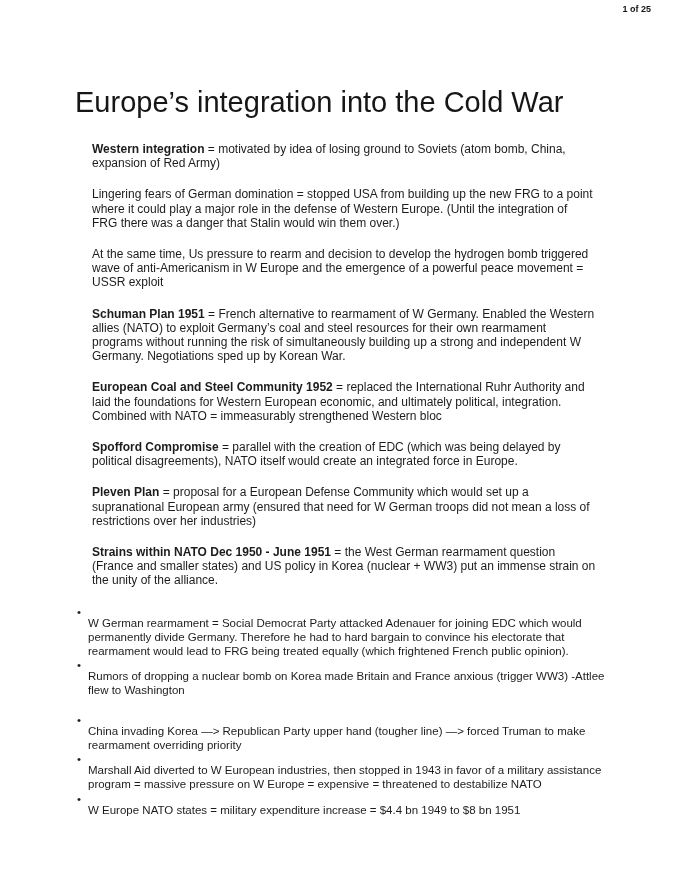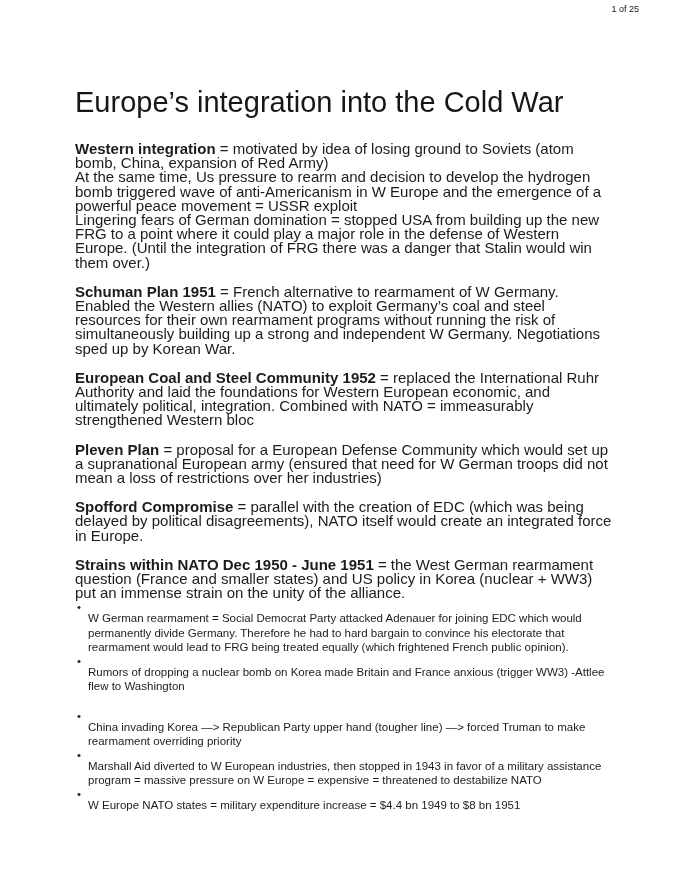--- a/index.html
+++ b/index.html
@@ -11,45 +11,45 @@
     width: 680px;
     height: 880px;
     position: relative;
     font-family: "Liberation Sans", sans-serif;
     color: #1c1c1c;
     overflow: hidden;
   }
   .page-indicator {
     position: absolute;
     top: 4px;
-    right: 41px;
+    right: 29px;
     font-size: 9px;
-    font-weight: 400;
+    font-weight: 700;
     color: #141414;
   }
   .content {
     position: absolute;
     left: 75px;
     top: 84px;
     width: 538px;
   }
   h1.doc-title {
     margin: 0 0 22px 0;
     font-size: 29px;
     line-height: 36px;
     font-weight: 400;
     color: #161616;
     letter-spacing: 0;
   }
   .sec {
     margin: 0 0 15px 0;
   }
   .para {
-    margin: 0;
-    font-size: 15px;
+    margin: 17px;
+    font-size: 12px;
     line-height: 14.2px;
     color: #1c1c1c;
   }
   .lead {
     font-weight: 700;
   }
   .bullet {
     display: flex;
     font-size: 11.5px;
     line-height: 14.2px;
@@ -72,38 +72,38 @@
 <div class="page">
 
   <div class="page-indicator">1 of 25</div>
 
   <div class="content">
 
     <h1 class="doc-title">Europe’s integration into the Cold War</h1>
 
     <section class="sec">
       <p class="para"><span class="lead">Western integration</span><span> = motivated by idea of losing ground to Soviets (atom bomb, China, expansion of Red Army)</span></p>
+      <p class="para"><span>Lingering fears of German domination = stopped USA from building up the new FRG to a point where it could play a major role in the defense of Western Europe. (Until the integration of FRG there was a danger that Stalin would win them over.)</span></p>
       <p class="para"><span>At the same time, Us pressure to rearm and decision to develop the hydrogen bomb triggered wave of anti-Americanism in W Europe and the emergence of a powerful peace movement = USSR exploit</span></p>
-      <p class="para"><span>Lingering fears of German domination = stopped USA from building up the new FRG to a point where it could play a major role in the defense of Western Europe. (Until the integration of FRG there was a danger that Stalin would win them over.)</span></p>
     </section>
 
     <section class="sec">
       <p class="para"><span class="lead">Schuman Plan 1951</span><span> = French alternative to rearmament of W Germany. Enabled the Western allies (NATO) to exploit Germany’s coal and steel resources for their own rearmament programs without running the risk of simultaneously building up a strong and independent W Germany. Negotiations sped up by Korean War.</span></p>
     </section>
 
     <section class="sec">
       <p class="para"><span class="lead">European Coal and Steel Community 1952</span><span> = replaced the International Ruhr Authority and laid the foundations for Western European economic, and ultimately political, integration. Combined with NATO = immeasurably strengthened Western bloc</span></p>
     </section>
 
     <section class="sec">
-      <p class="para"><span class="lead">Pleven Plan</span><span> = proposal for a European Defense Community which would set up a supranational European army (ensured that need for W German troops did not mean a loss of restrictions over her industries)</span></p>
+      <p class="para"><span class="lead">Spofford Compromise</span><span> = parallel with the creation of EDC (which was being delayed by political disagreements), NATO itself would create an integrated force in Europe.</span></p>
     </section>
 
     <section class="sec">
-      <p class="para"><span class="lead">Spofford Compromise</span><span> = parallel with the creation of EDC (which was being delayed by political disagreements), NATO itself would create an integrated force in Europe.</span></p>
+      <p class="para"><span class="lead">Pleven Plan</span><span> = proposal for a European Defense Community which would set up a supranational European army (ensured that need for W German troops did not mean a loss of restrictions over her industries)</span></p>
     </section>
 
     <section class="sec">
       <p class="para"><span class="lead">Strains within NATO Dec 1950 - June 1951</span><span> = the West German rearmament question (France and smaller states) and US policy in Korea (nuclear + WW3) put an immense strain on the unity of the alliance.</span></p>
       <div class="bullet">
         <span class="marker">•</span>
         <span class="btext">W German rearmament = Social Democrat Party attacked Adenauer for joining EDC which would permanently divide Germany. Therefore he had to hard bargain to convince his electorate that rearmament would lead to FRG being treated equally (which frightened French public opinion).</span>
       </div>
       <div class="bullet">
         <span class="marker">•</span>

